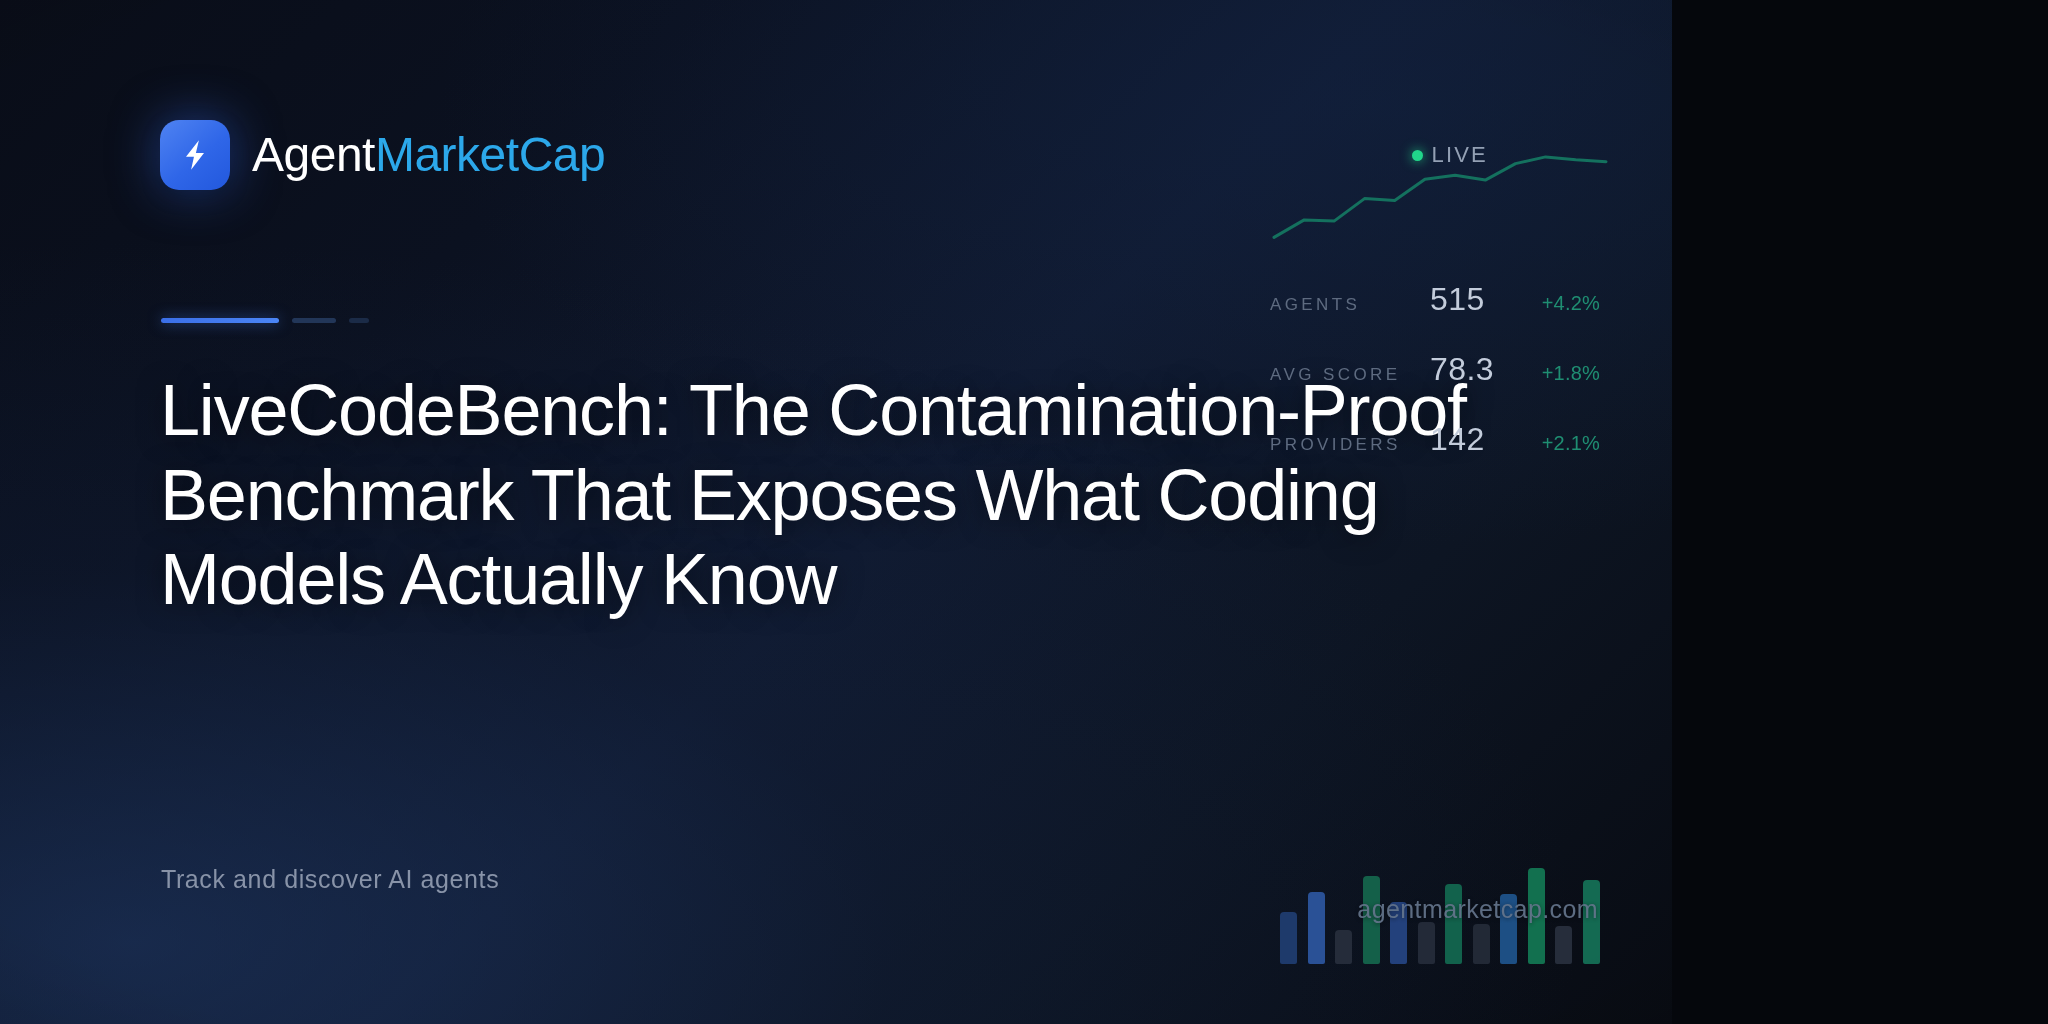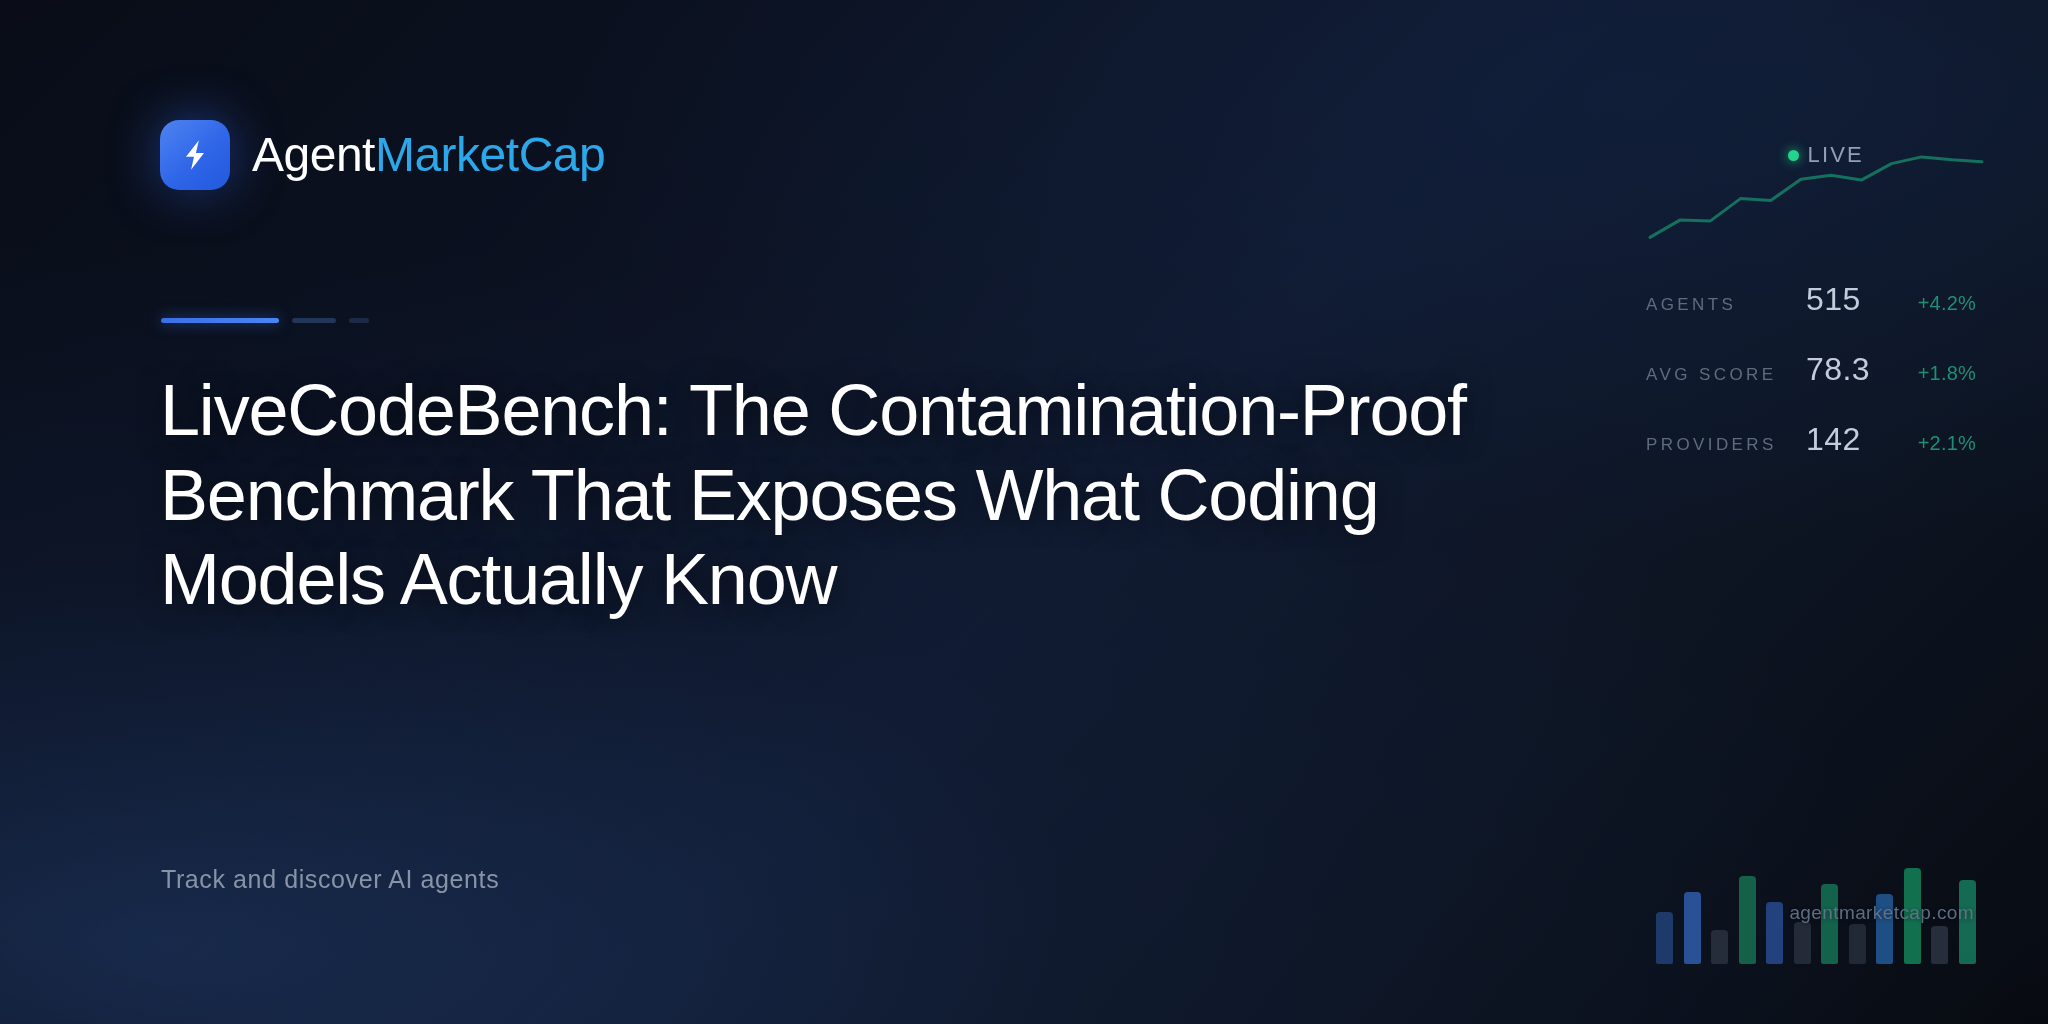--- a/index.html
+++ b/index.html
@@ -8,21 +8,21 @@
   html, body {
     width:2048px; height:1024px;
     background:#05070c;
     overflow:hidden;
     font-family:"Liberation Sans", sans-serif;
   }
 
   
   .stage {
     position:relative;
-    width:2048px; height:1024px;
+    width:1672px; height:1024px;
     overflow:hidden;
     background:
       radial-gradient(120% 95% at 8% 92%, rgba(32,58,104,0.55) 0%, rgba(18,32,60,0.30) 38%, rgba(0,0,0,0) 72%),
       radial-gradient(90% 70% at 82% 10%, rgba(18,36,70,0.45) 0%, rgba(0,0,0,0) 62%),
       linear-gradient(135deg, #090d18 0%, #0b1120 26%, #101a30 52%, #0d1523 74%, #080b12 100%);
   }
 
   
   .stage::after{
     content:"";
@@ -109,21 +109,21 @@
   .bars {
     position:absolute; right:72px; bottom:60px;
     width:320px; height:110px;
     display:flex; align-items:flex-end; justify-content:space-between;
   }
   .bars i { display:block; width:17px; border-radius:4px 4px 2px 2px; }
 
   .watermark {
     position:absolute; right:74px; bottom:100px;
     color:#64748b; opacity:0.92;
-    font-size:19px; letter-spacing:0.4px; font-weight:400;
+    font-size:25px; letter-spacing:0.4px; font-weight:400;
     z-index:4; text-shadow:0 1px 4px rgba(0,0,0,0.5);
   }
 </style>
 </head>
 <body>
 
 <div class="stage">
 
   <div class="brand">
     <div class="logo-mark">

